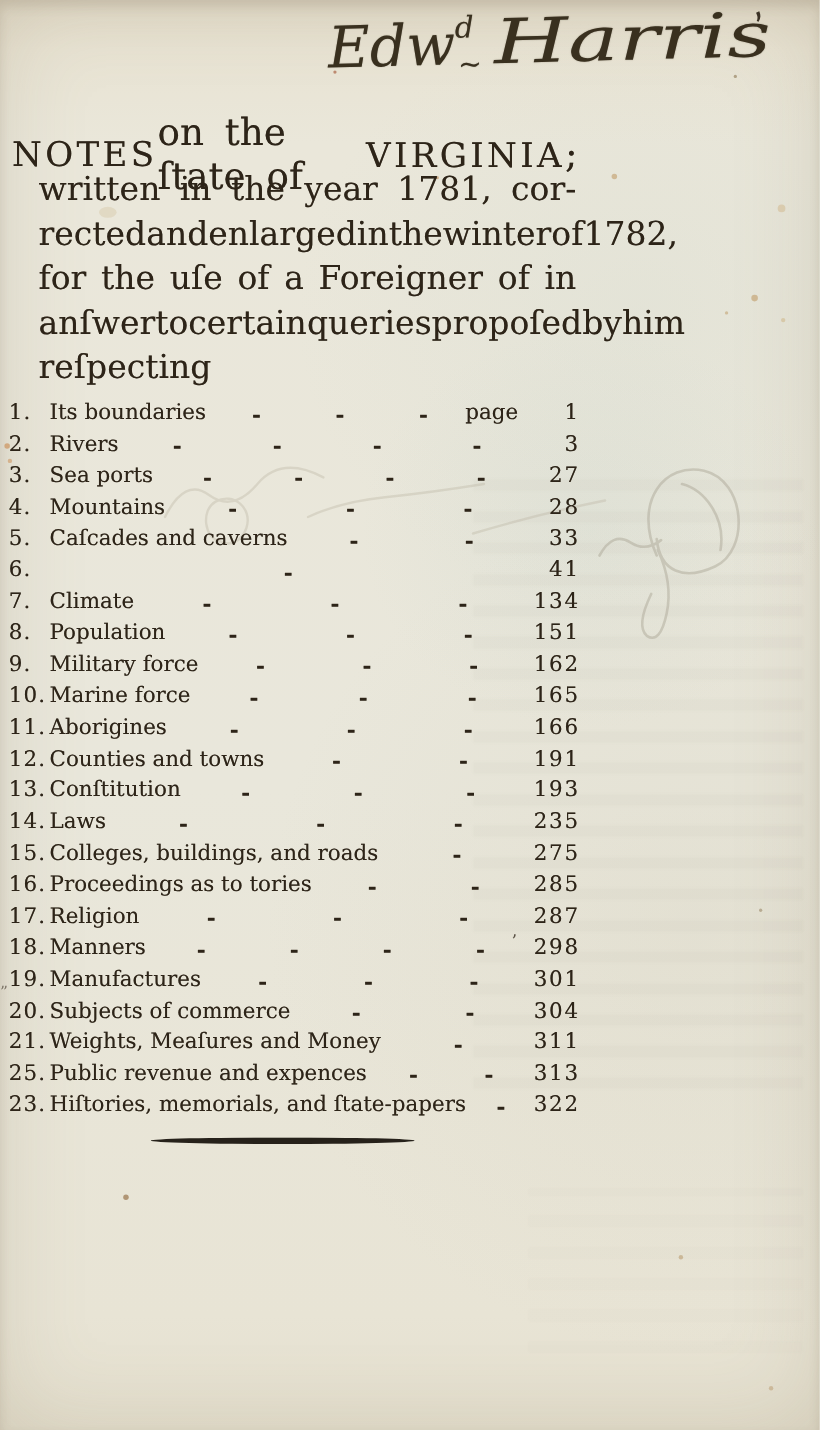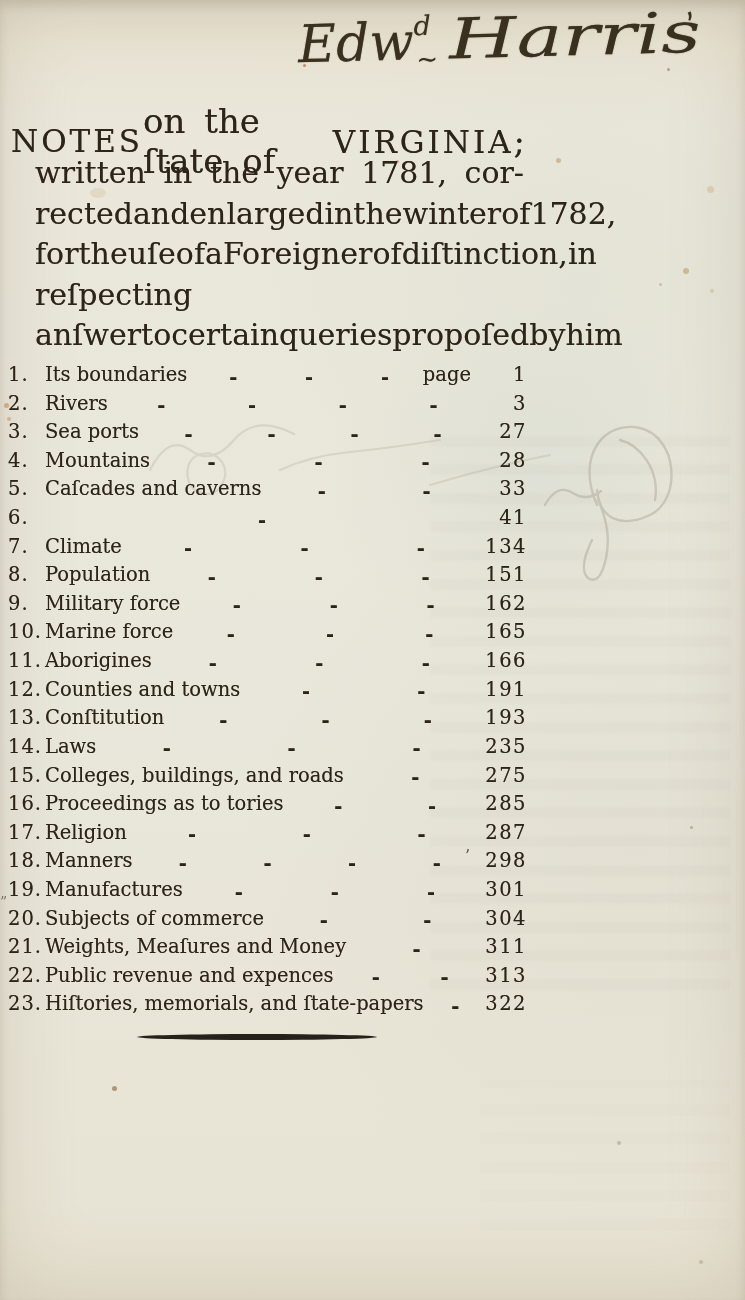--- a/index.html
+++ b/index.html
@@ -139,35 +139,34 @@
         <span>1782,</span>
       </div>
       <div class="sub-line">
         <span>for</span>
         <span>the</span>
         <span>uſe</span>
         <span>of</span>
         <span>a</span>
         <span>Foreigner</span>
         <span>of</span>
-        <span>diſtinction,</span>
         <span>in</span>
-      </div>
-      <div class="sub-line last">
-        <span>reſpecting</span>
       </div>
       <div class="sub-line">
         <span>anſwer</span>
         <span>to</span>
         <span>certain</span>
         <span>queries</span>
         <span>propoſed</span>
         <span>by</span>
         <span>him</span>
       </div>
+      <div class="sub-line last">
+        <span>reſpecting</span>
+      </div>
     </div>
 
   <div class="toc">
 
       <div class="toc-row">
         <span class="toc-num">1.</span>
         <span class="toc-title">Its boundaries</span>
         <span class="toc-dashes">
           <span class="dash">-</span>
           <span class="dash">-</span>
@@ -403,21 +402,21 @@
         <span class="toc-num">21.</span>
         <span class="toc-title">Weights, Meaſures and Money</span>
         <span class="toc-dashes">
           <span class="dash">-</span>
         </span>
 
         <span class="toc-page">311</span>
       </div>
 
       <div class="toc-row">
-        <span class="toc-num">22.</span>
+        <span class="toc-num">25.</span>
         <span class="toc-title">Public revenue and expences</span>
         <span class="toc-dashes">
           <span class="dash">-</span>
           <span class="dash">-</span>
         </span>
 
         <span class="toc-page">313</span>
       </div>
 
       <div class="toc-row">

